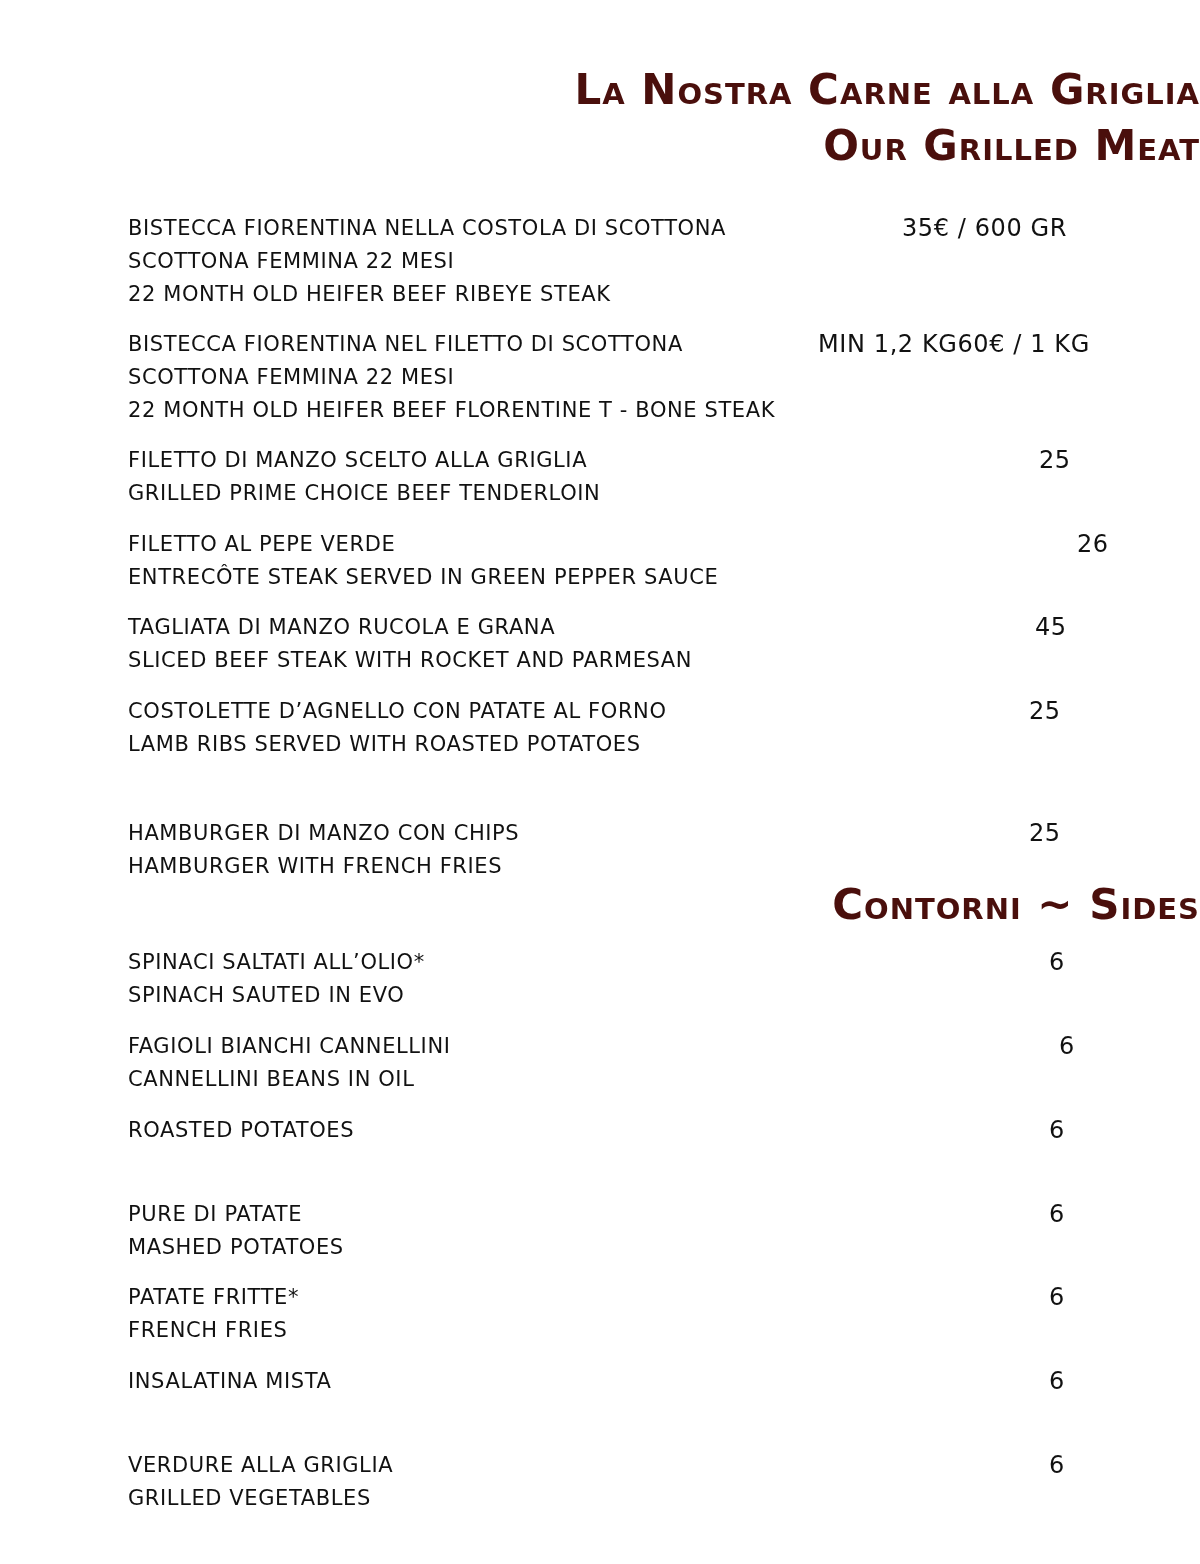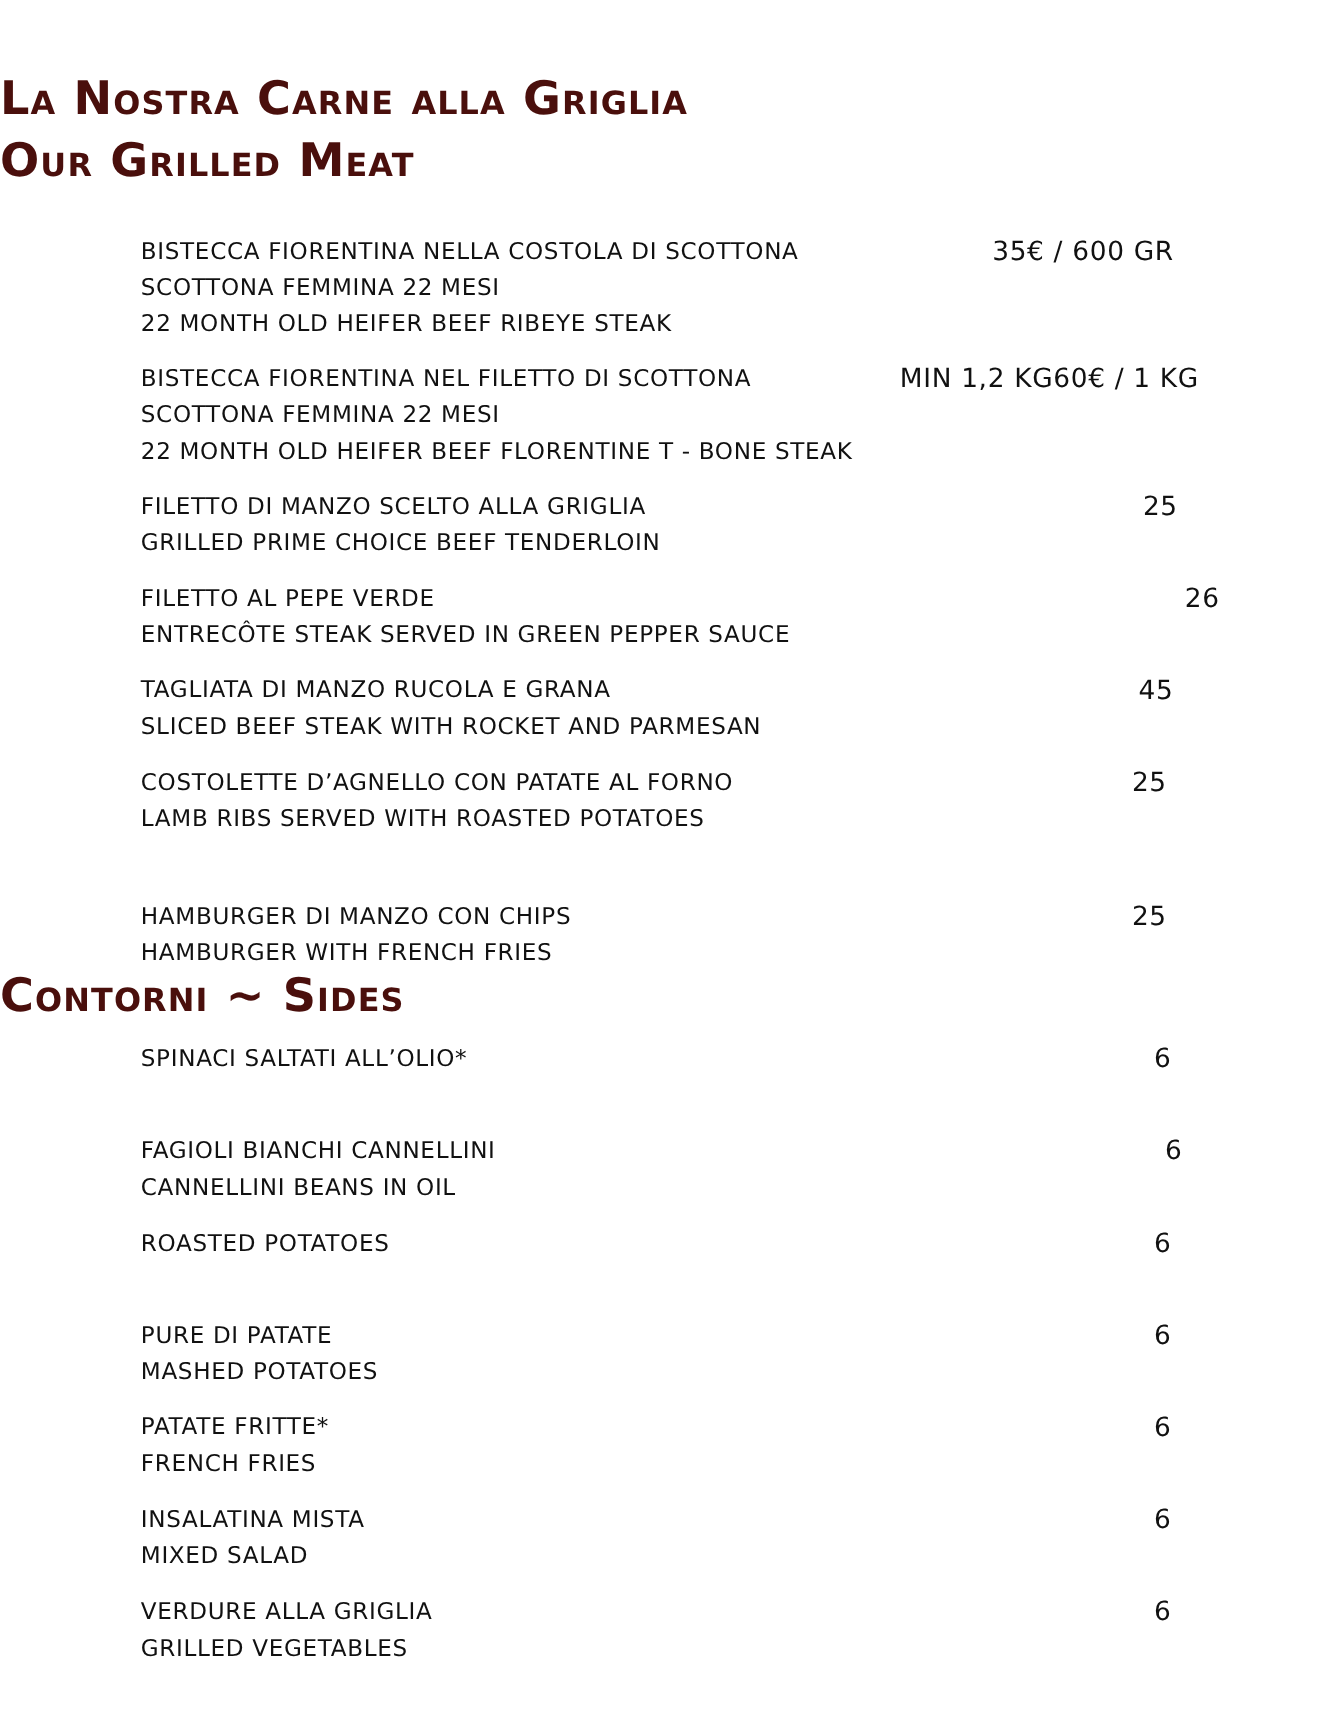--- a/index.html
+++ b/index.html
@@ -1,18 +1,18 @@
 <!DOCTYPE html>
 <html><head>
 <meta charset="utf-8">
 <style>
   html, body { margin: 0; padding: 0; background: #ffffff; }
   body { width: 1200px; height: 1564px; position: relative; overflow: hidden;
          font-family: "DejaVu Sans", sans-serif; color: #111; }
-  .title { position: absolute; left: 0; width: 1200px; text-align: left;
+  .title { position: absolute; left: 0; width: 1200px; text-align: right;
            color: #4a0f0c; font-weight: bold; font-variant: small-caps;
            font-size: 42px; letter-spacing: 1px; line-height: 56px; }
   .item { position: absolute; left: 128px; width: 950px; }
   .name { font-weight: normal; font-size: 21px; letter-spacing: 0.6px; line-height: 33px;
           text-transform: uppercase; white-space: nowrap; }
   .desc { font-size: 21px; letter-spacing: 0.6px; line-height: 33px;
           text-transform: uppercase; white-space: nowrap; }
   .price { position: absolute; top: 0; font-size: 24px; letter-spacing: 0.6px;
            line-height: 33px; white-space: nowrap; }
 </style>
@@ -65,20 +65,21 @@
   <div class="item" style="top:817px;">
     <div class="name">Hamburger di manzo con chips</div>
     <div class="desc">Hamburger with french fries</div>
     <div class="price" style="left:901px;">25</div>
   </div>
 
   <div class="title" style="top:877px;">Contorni ~ Sides</div>
 
   <div class="item" style="top:946px;">
     <div class="name">Spinaci saltati all’olio*</div>
+    <div class="desc">Spinach sauted in EVO</div>
     <div class="price" style="left:921px;">6</div>
   </div>
 
   <div class="item" style="top:1030px;">
     <div class="name">Fagioli bianchi cannellini</div>
     <div class="desc">Cannellini beans in oil</div>
     <div class="price" style="left:931px;">6</div>
   </div>
 
   <div class="item" style="top:1114px;">
@@ -93,21 +94,20 @@
   </div>
 
   <div class="item" style="top:1281px;">
     <div class="name">Patate fritte*</div>
     <div class="desc">French fries</div>
     <div class="price" style="left:921px;">6</div>
   </div>
 
   <div class="item" style="top:1365px;">
     <div class="name">Insalatina mista</div>
-    <div class="desc">Mixed salad</div>
     <div class="price" style="left:921px;">6</div>
   </div>
 
   <div class="item" style="top:1449px;">
     <div class="name">Verdure alla griglia</div>
     <div class="desc">Grilled vegetables</div>
     <div class="price" style="left:921px;">6</div>
   </div>
 
 </div>

